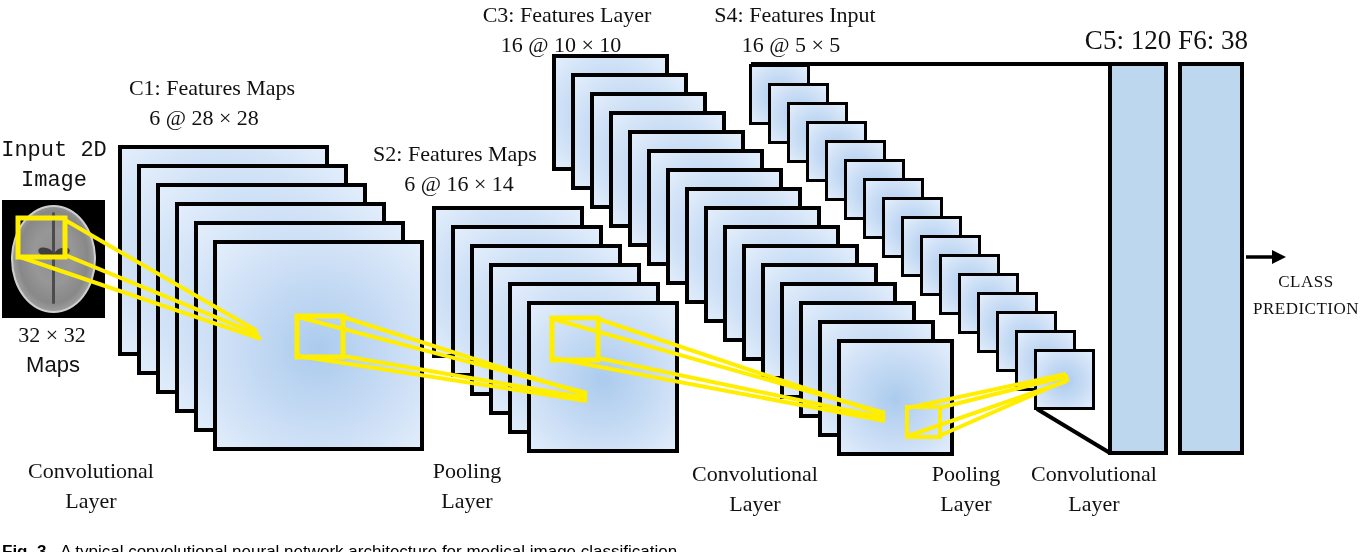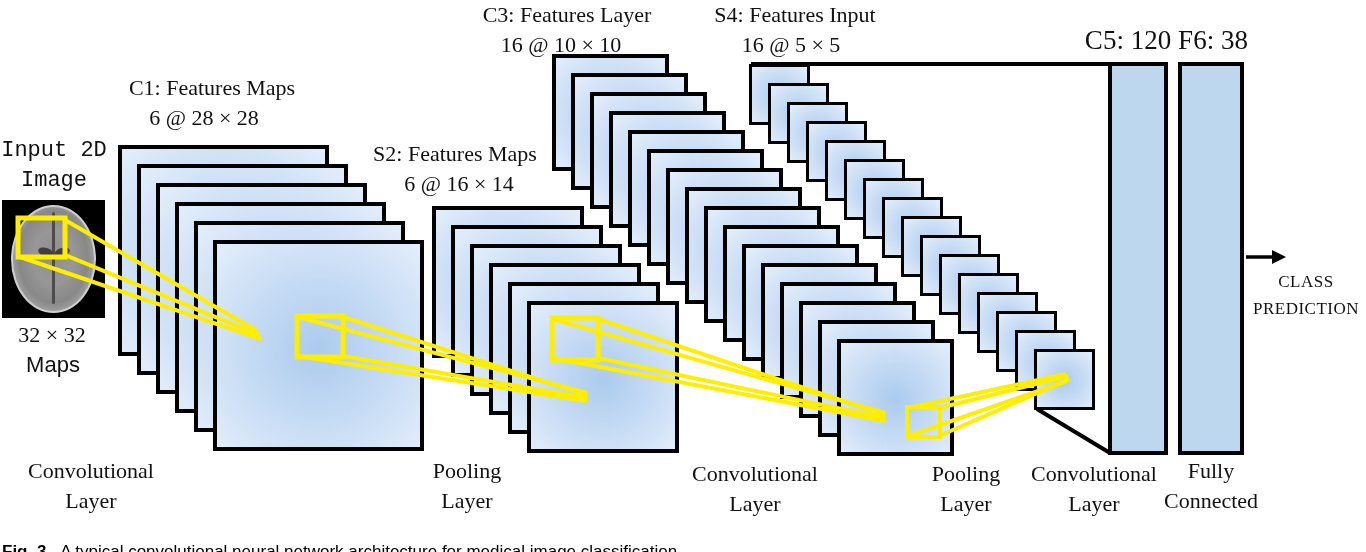--- a/index.html
+++ b/index.html
@@ -50,22 +50,20 @@
   <div class="lbl t22" style="left:91px;top:456px;">Convolutional
 Layer</div>
   <div class="lbl t22" style="left:467px;top:456px;">Pooling
 Layer</div>
   <div class="lbl t22" style="left:755px;top:459px;">Convolutional
 Layer</div>
   <div class="lbl t22" style="left:966px;top:459px;">Pooling
 Layer</div>
   <div class="lbl t22" style="left:1094px;top:459px;">Convolutional
 Layer</div>
-  <div class="lbl t22" style="left:1211px;top:456px;">Fully
-Connected</div>
 
   <div class="lbl t17" style="left:1306px;top:268px;">CLASS
 PREDICTION</div>
 
   <div class="mri">
     <div class="brain"></div>
     <div class="fissure"></div>
     <div class="ventricle" style="left:36px;top:48px;transform:rotate(20deg);"></div>
     <div class="ventricle" style="left:52px;top:48px;transform:rotate(-20deg);"></div>
   </div>

